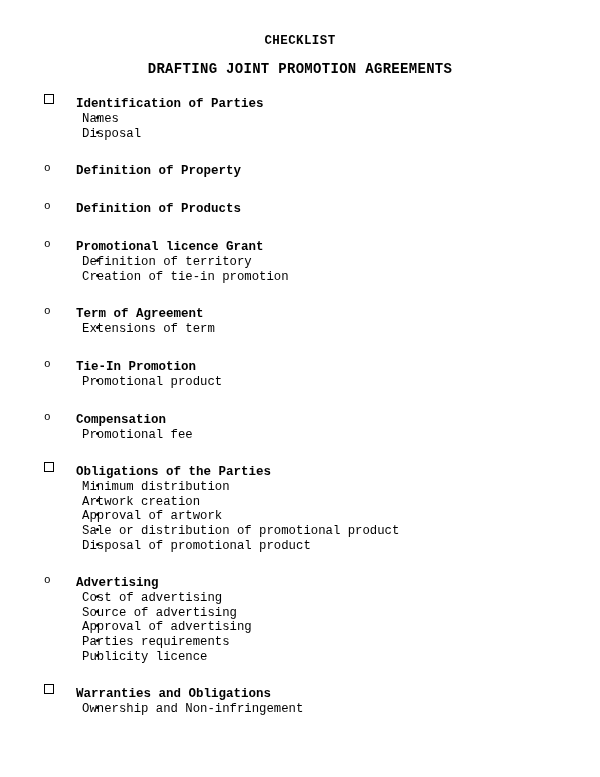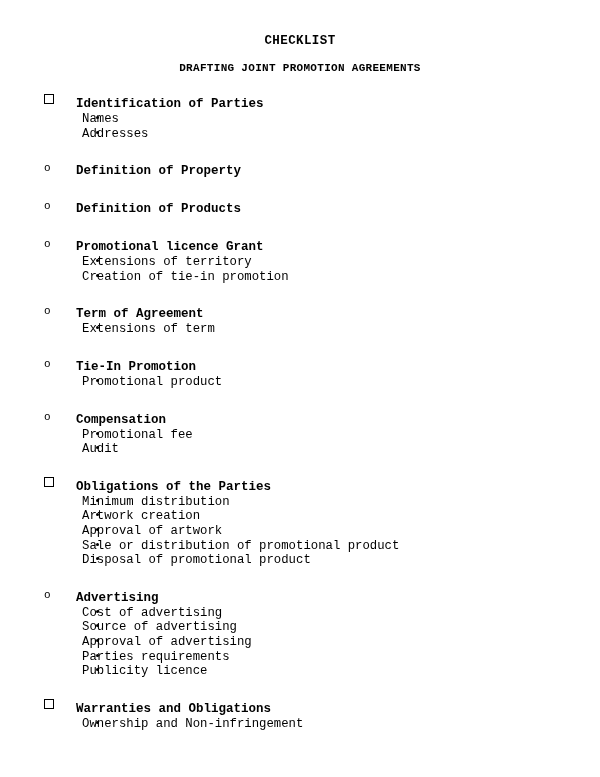--- a/index.html
+++ b/index.html
@@ -25,21 +25,21 @@
     font-weight: bold;
     font-size: 12.5px;
     letter-spacing: 0.4px;
     margin: 0;
     padding-top: 35px;
     line-height: 1.1;
   }
   .doc-subtitle {
     text-align: center;
     font-weight: bold;
-    font-size: 11px;
+    font-size: 14px;
     letter-spacing: 0.3px;
     margin: 0;
     padding-top: 13px;
     line-height: 1.1;
   }
 
   
   .checklist {
     margin: 0;
     padding: 0;
@@ -129,53 +129,52 @@
 
   <h1 class="doc-title">CHECKLIST</h1>
 
   <h2 class="doc-subtitle">DRAFTING JOINT PROMOTION AGREEMENTS</h2>
 
   <ul class="checklist">
       <li class="section">
         <div class="section-head"><span class="marker square"></span><span class="section-title">Identification of Parties</span></div>
         <ul class="sub-list">
           <li class="sub-item"><span class="dot"></span><span>Names</span></li>
-          <li class="sub-item"><span class="dot"></span><span>Addresses</span></li>
+          <li class="sub-item"><span class="dot"></span><span>Disposal</span></li>
         </ul>
       </li>
       <li class="section">
         <div class="section-head"><span class="marker circle">o</span><span class="section-title">Definition of Property</span></div>
       </li>
       <li class="section">
         <div class="section-head"><span class="marker circle">o</span><span class="section-title">Definition of Products</span></div>
       </li>
       <li class="section">
         <div class="section-head"><span class="marker circle">o</span><span class="section-title">Promotional licence Grant</span></div>
         <ul class="sub-list">
-          <li class="sub-item"><span class="dot"></span><span>Extensions of territory</span></li>
+          <li class="sub-item"><span class="dot"></span><span>Definition of territory</span></li>
           <li class="sub-item"><span class="dot"></span><span>Creation of tie-in promotion</span></li>
         </ul>
       </li>
       <li class="section">
         <div class="section-head"><span class="marker circle">o</span><span class="section-title">Term of Agreement</span></div>
         <ul class="sub-list">
           <li class="sub-item"><span class="dot"></span><span>Extensions of term</span></li>
         </ul>
       </li>
       <li class="section">
         <div class="section-head"><span class="marker circle">o</span><span class="section-title">Tie-In Promotion</span></div>
         <ul class="sub-list">
           <li class="sub-item"><span class="dot"></span><span>Promotional product</span></li>
         </ul>
       </li>
       <li class="section">
         <div class="section-head"><span class="marker circle">o</span><span class="section-title">Compensation</span></div>
         <ul class="sub-list">
           <li class="sub-item"><span class="dot"></span><span>Promotional fee</span></li>
-          <li class="sub-item"><span class="dot"></span><span>Audit</span></li>
         </ul>
       </li>
       <li class="section">
         <div class="section-head"><span class="marker square"></span><span class="section-title">Obligations of the Parties</span></div>
         <ul class="sub-list">
           <li class="sub-item"><span class="dot"></span><span>Minimum distribution</span></li>
           <li class="sub-item"><span class="dot"></span><span>Artwork creation</span></li>
           <li class="sub-item"><span class="dot"></span><span>Approval of artwork</span></li>
           <li class="sub-item"><span class="dot"></span><span>Sale or distribution of promotional product</span></li>
           <li class="sub-item"><span class="dot"></span><span>Disposal of promotional product</span></li>

